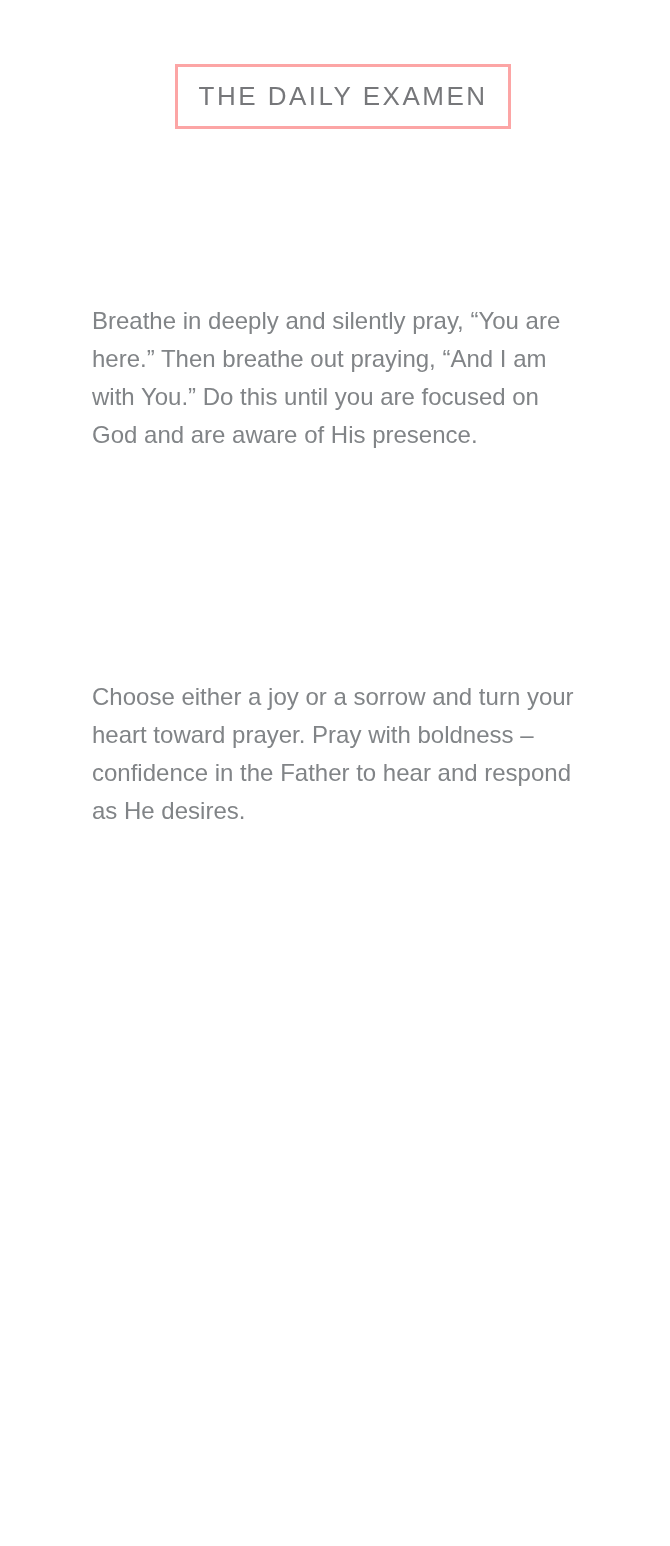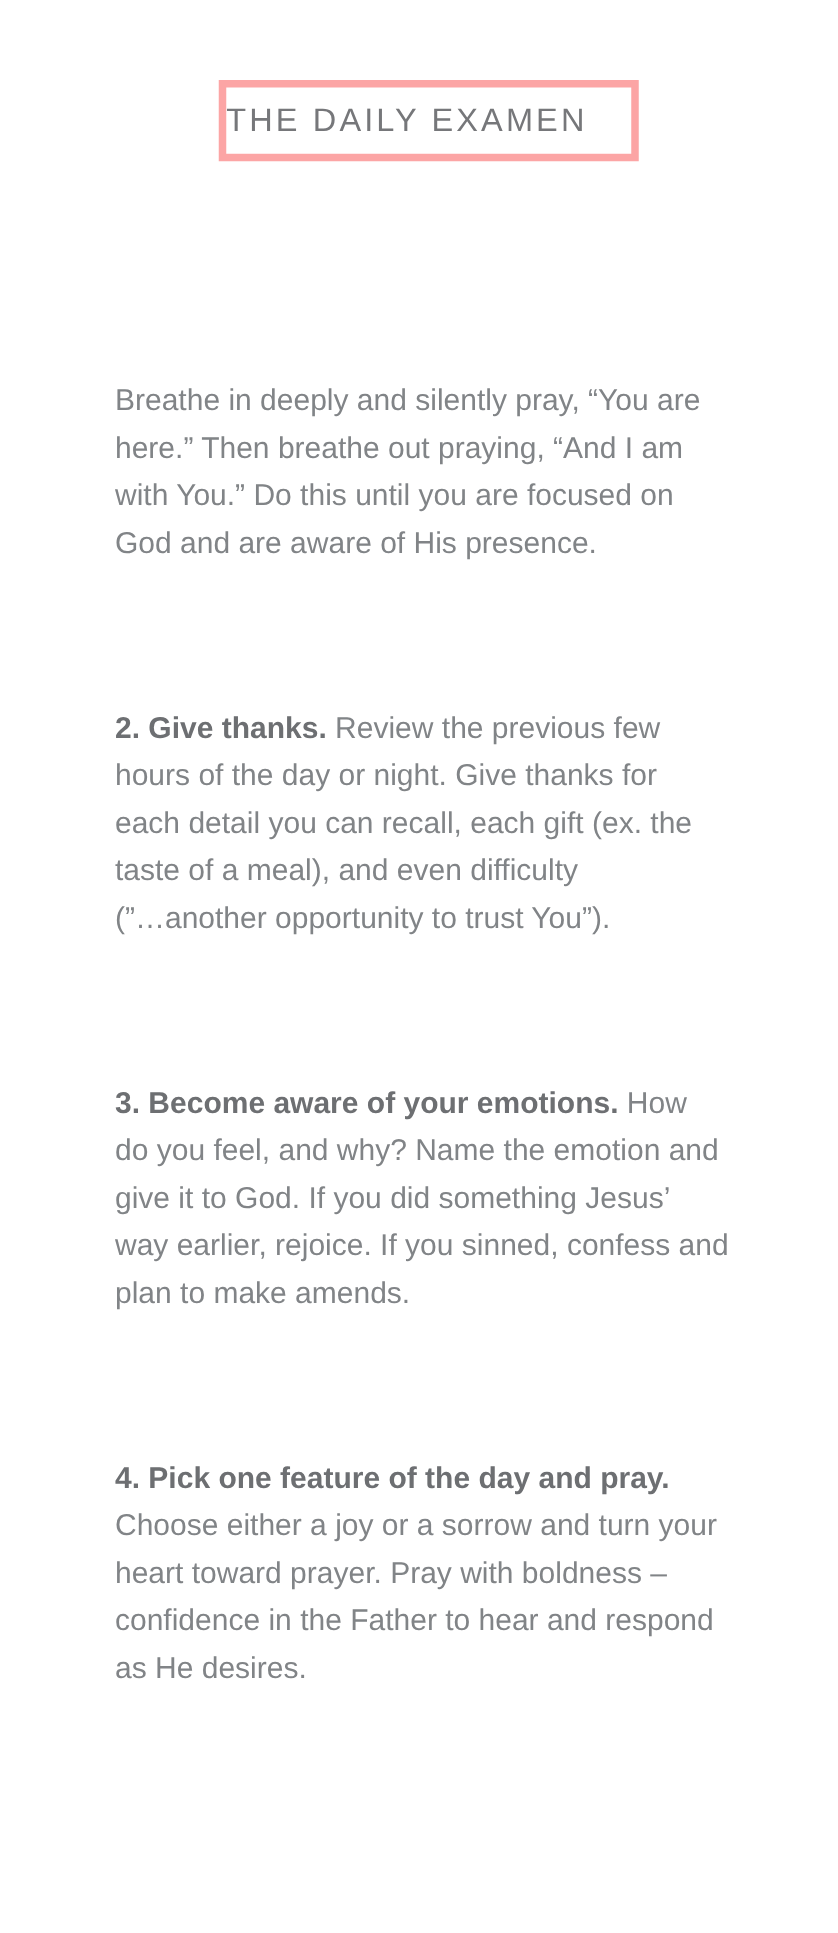--- a/index.html
+++ b/index.html
@@ -6,25 +6,25 @@
   html, body {
     width: 670px;
     background: #ffffff;
     font-family: "Liberation Sans", sans-serif;
   }
   body { height: 1546px; overflow: hidden; }
 
   .title-box {
     width: 336px;
     height: 65px;
-    border: 6px solid #fca5a5;
+    border: 3px solid #fca5a5;
     margin: 64px 0 0 175px;
     display: flex;
     align-items: center;
-    justify-content: flex-start;
+    justify-content: center;
   }
   .title-text {
     font-size: 26px;
     letter-spacing: 2.5px;
     color: #76777a;
     font-weight: 400;
     white-space: nowrap;
   }
 
   .content {
@@ -52,33 +52,23 @@
   </div>
 
   <div class="content">
 
     <p><span>
 Breathe in deeply and silently pray, “You are
 here.” Then breathe out praying, “And I am
 with You.” Do this until you are focused on
 God and are aware of His presence.</span></p>
 
-    <p><strong>2. Give thanks.</strong><span> Review the previous few
-hours of the day or night. Give thanks for
-each detail you can recall, each gift (ex. the
-taste of a meal), and even difficulty
-(”…another opportunity to trust You”).</span></p>
 
-    <p><strong>3. Become aware of your emotions.</strong><span> How
-do you feel, and why? Name the emotion and
-give it to God. If you did something Jesus’
-way earlier, rejoice. If you sinned, confess and
-plan to make amends.</span></p>
 
-    <p><strong>4. Pick one feature of the day and pray.</strong><span>
+    <p><span>
 Choose either a joy or a sorrow and turn your
 heart toward prayer. Pray with boldness –
 confidence in the Father to hear and respond
 as He desires.</span></p>
 
     
   </div>
 
 </div>
 

